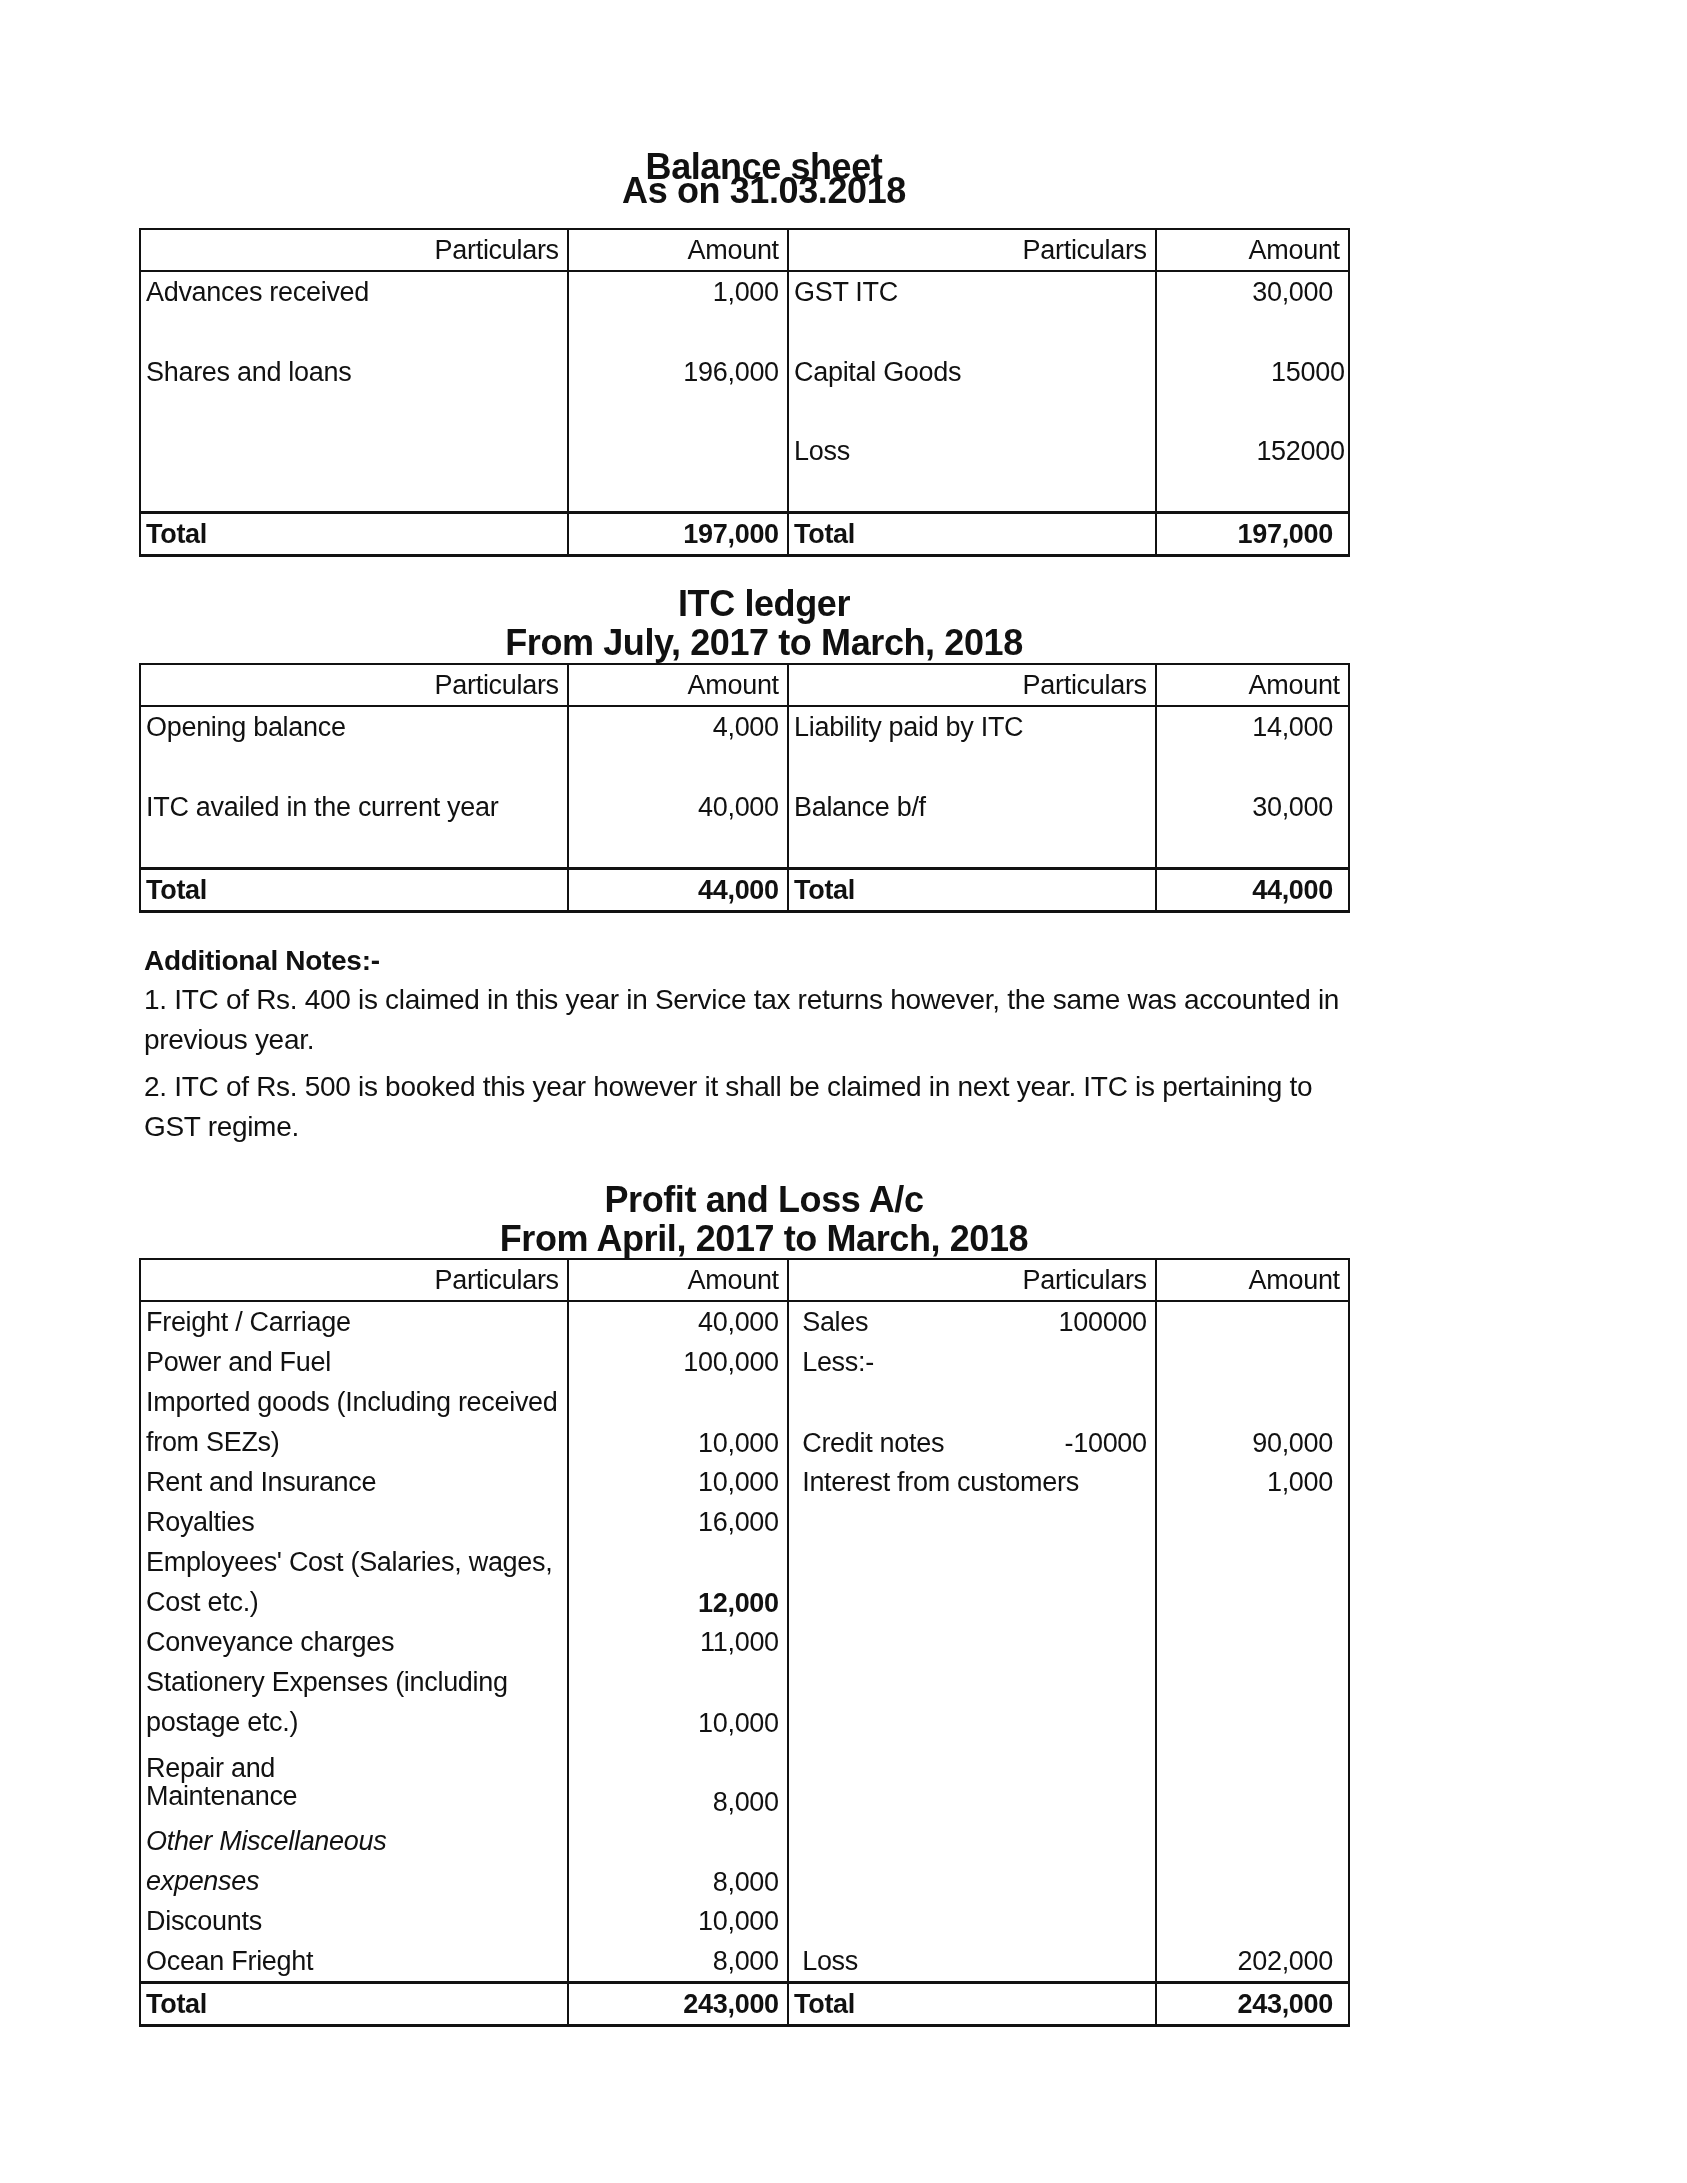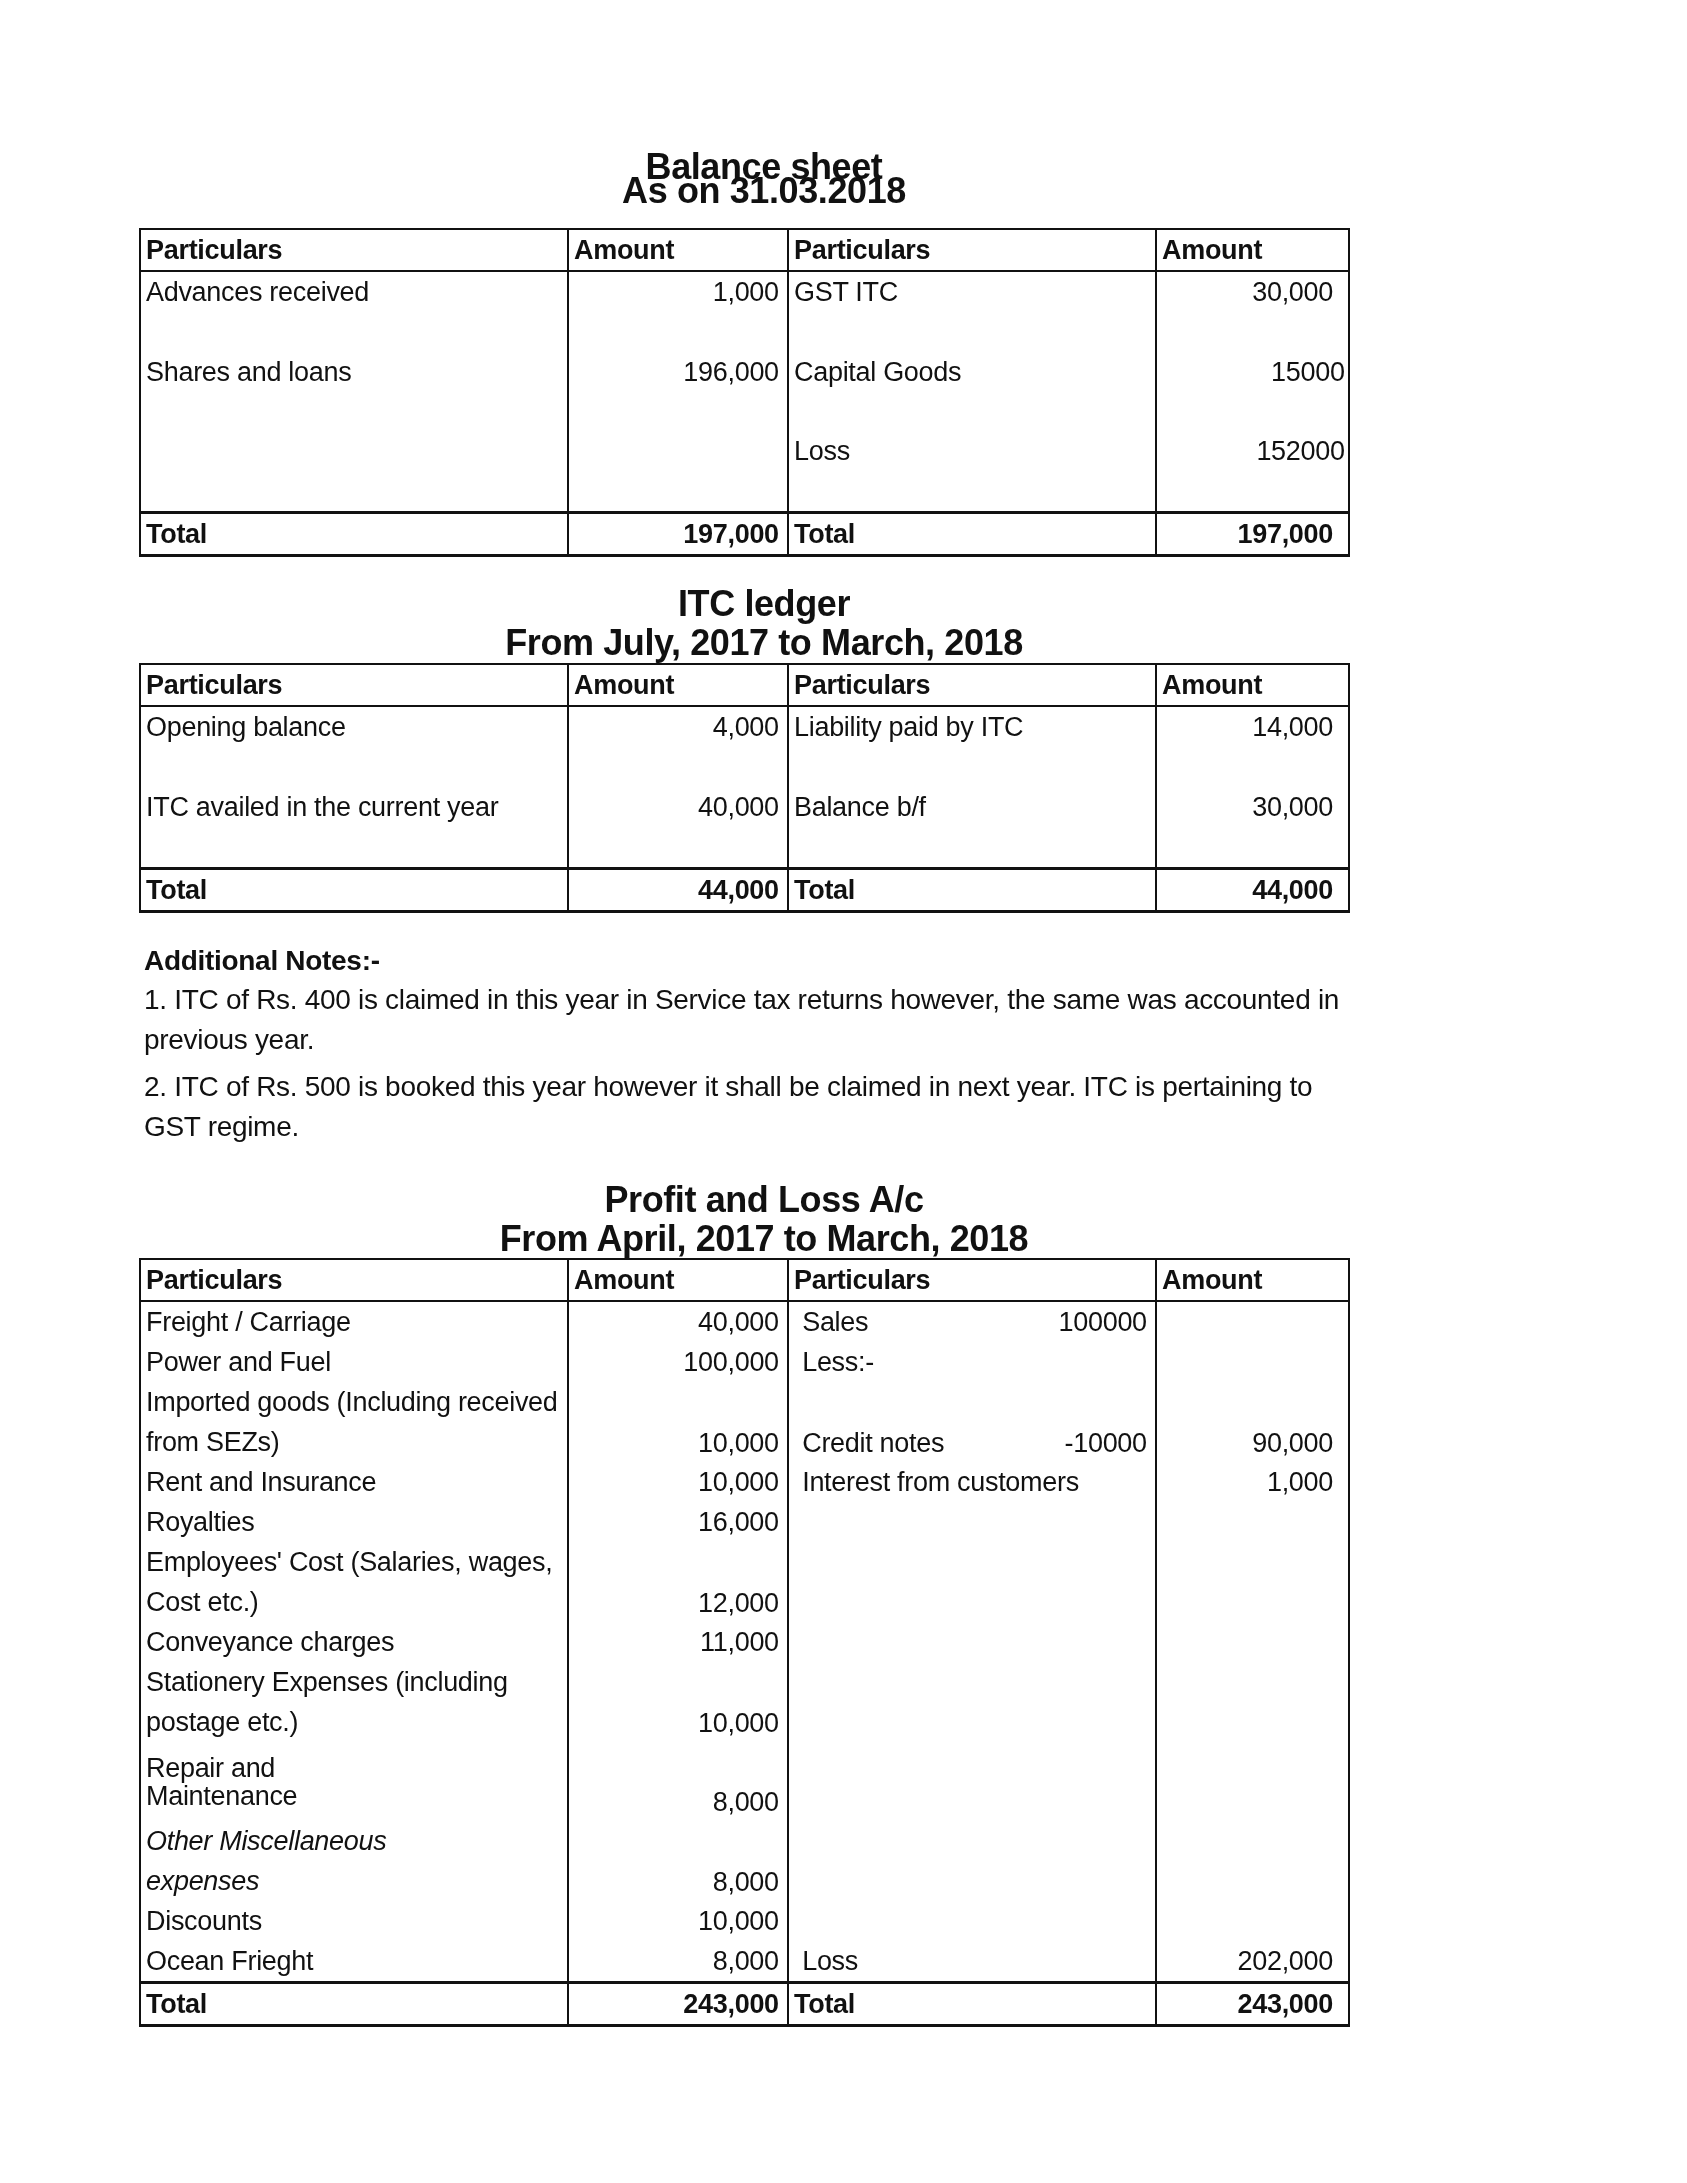--- a/index.html
+++ b/index.html
@@ -20,21 +20,21 @@
   table.ledger col.c1 { width: 428px; }
   table.ledger col.c2 { width: 220px; }
   table.ledger col.c3 { width: 368px; }
   table.ledger col.c4 { width: 193px; }
   table.ledger td, table.ledger th {
     padding: 0 8.2px 0 5px; height: 40px; line-height: 38px;
     vertical-align: middle; white-space: nowrap; overflow: visible;
     border-left: 2.5px solid #111; border-right: 2.5px solid #111;
   }
   table.ledger th {
-    text-align: left; font-weight: bold; border: 2.5px solid #111;
+    text-align: right; font-weight: normal; border: 2.5px solid #111;
   }
   table.ledger tr.total td {
     font-weight: bold; border-top: 3.3px solid #111; border-bottom: 3.3px solid #111;
   }
   td.num { text-align: right; }
   td.num-pad { text-align: right; padding-right: 15px !important; }
   td.num-tight { text-align: right; padding-right: 3.3px !important; }
   tr.tall td { height: 79px; vertical-align: top; padding-top: 0.8px; }
   .split { display: flex; justify-content: space-between; padding-left: 8.2px; padding-right: 0; }
   .split .sub { padding-right: 0; }
@@ -201,21 +201,21 @@
 
   <tr>
     <td>Royalties</td>
     <td class="num">16,000</td>
     <td></td>
     <td></td>
   </tr>
 
   <tr>
     <td style="white-space:normal; height:79px; line-height:40px;">Employees' Cost (Salaries, wages, Cost etc.)</td>
-    <td class="num" style="vertical-align:bottom;">12,000</td>
+    <td class="num" style="vertical-align:bottom;font-weight:bold;">12,000</td>
     <td></td>
     <td></td>
   </tr>
 
   <tr>
     <td>Conveyance charges</td>
     <td class="num">11,000</td>
     <td></td>
     <td></td>
   </tr>

